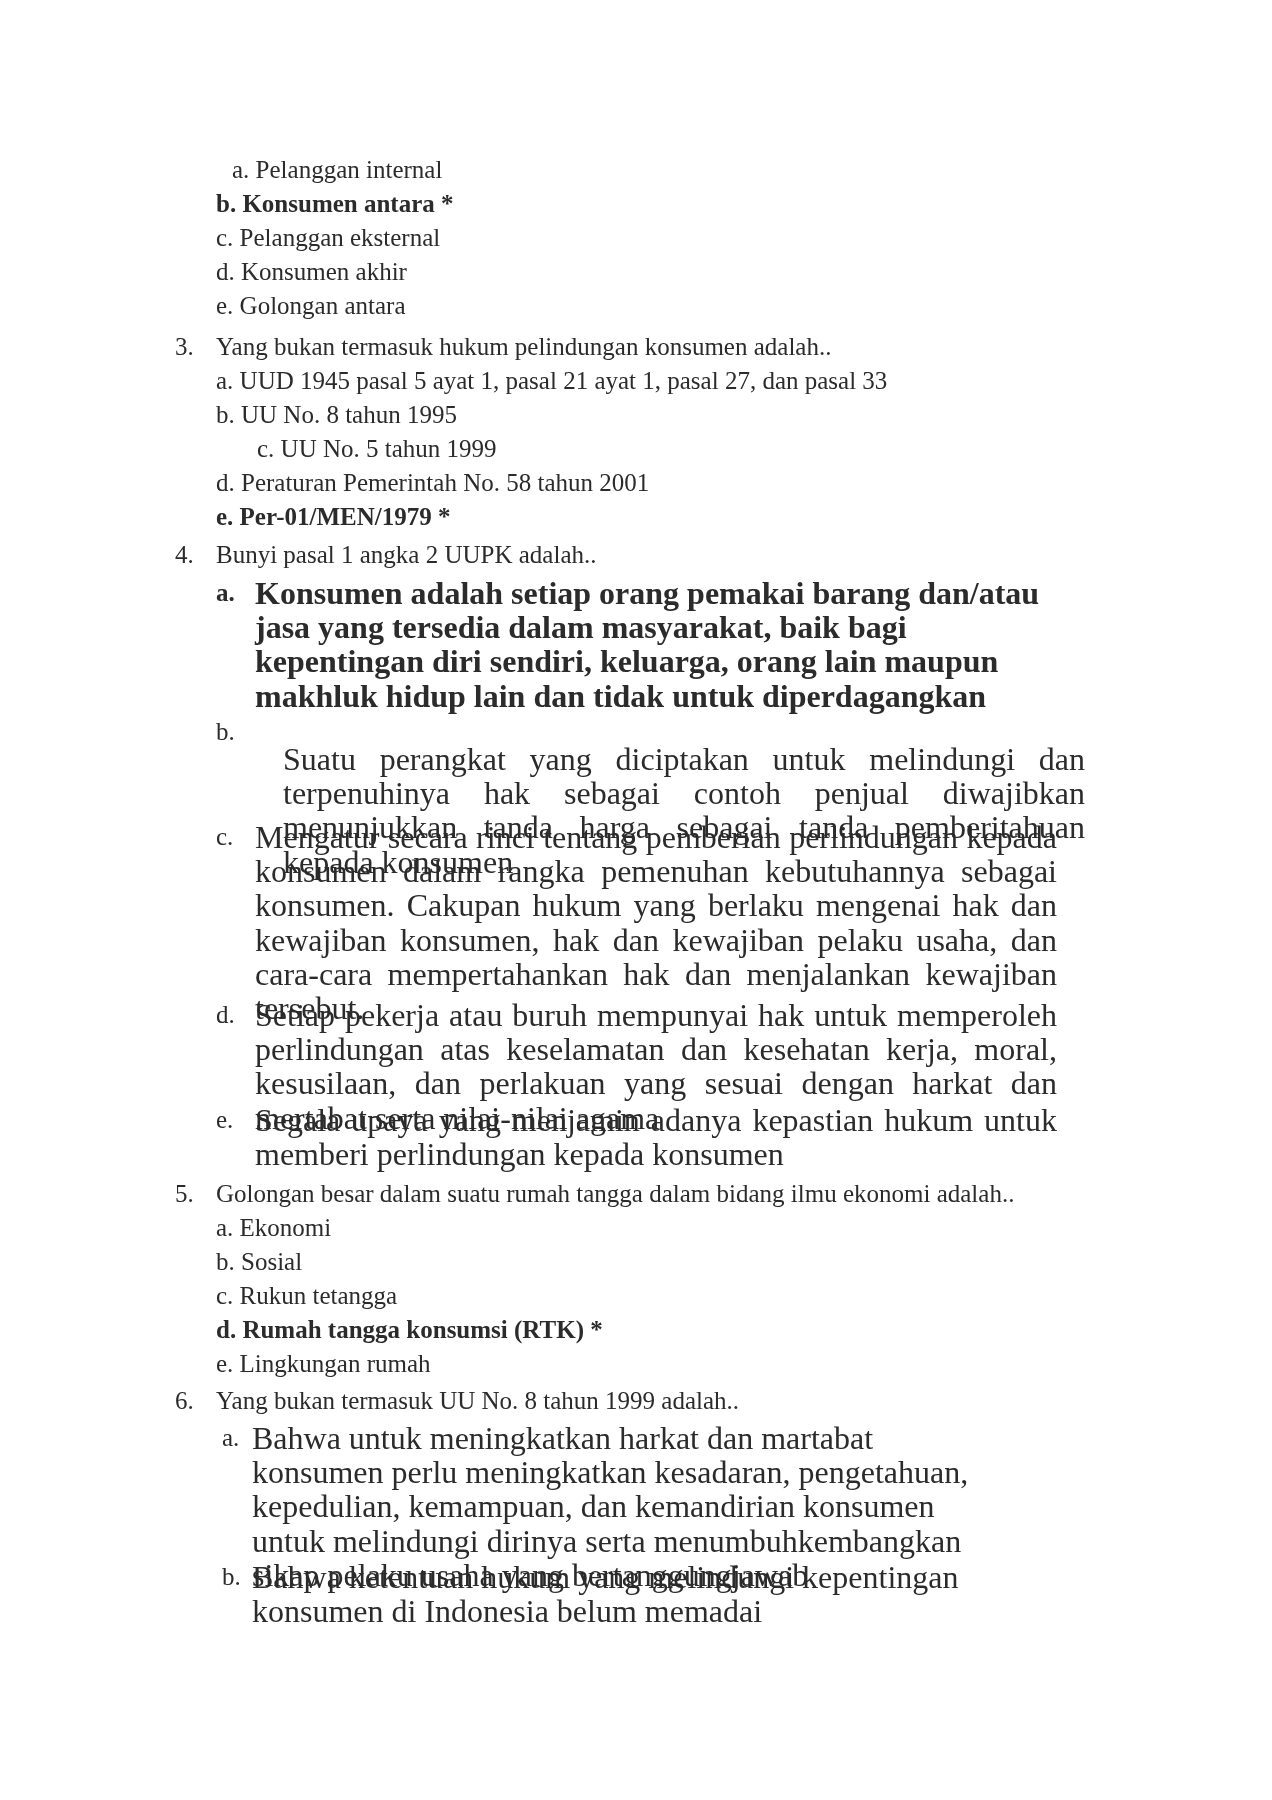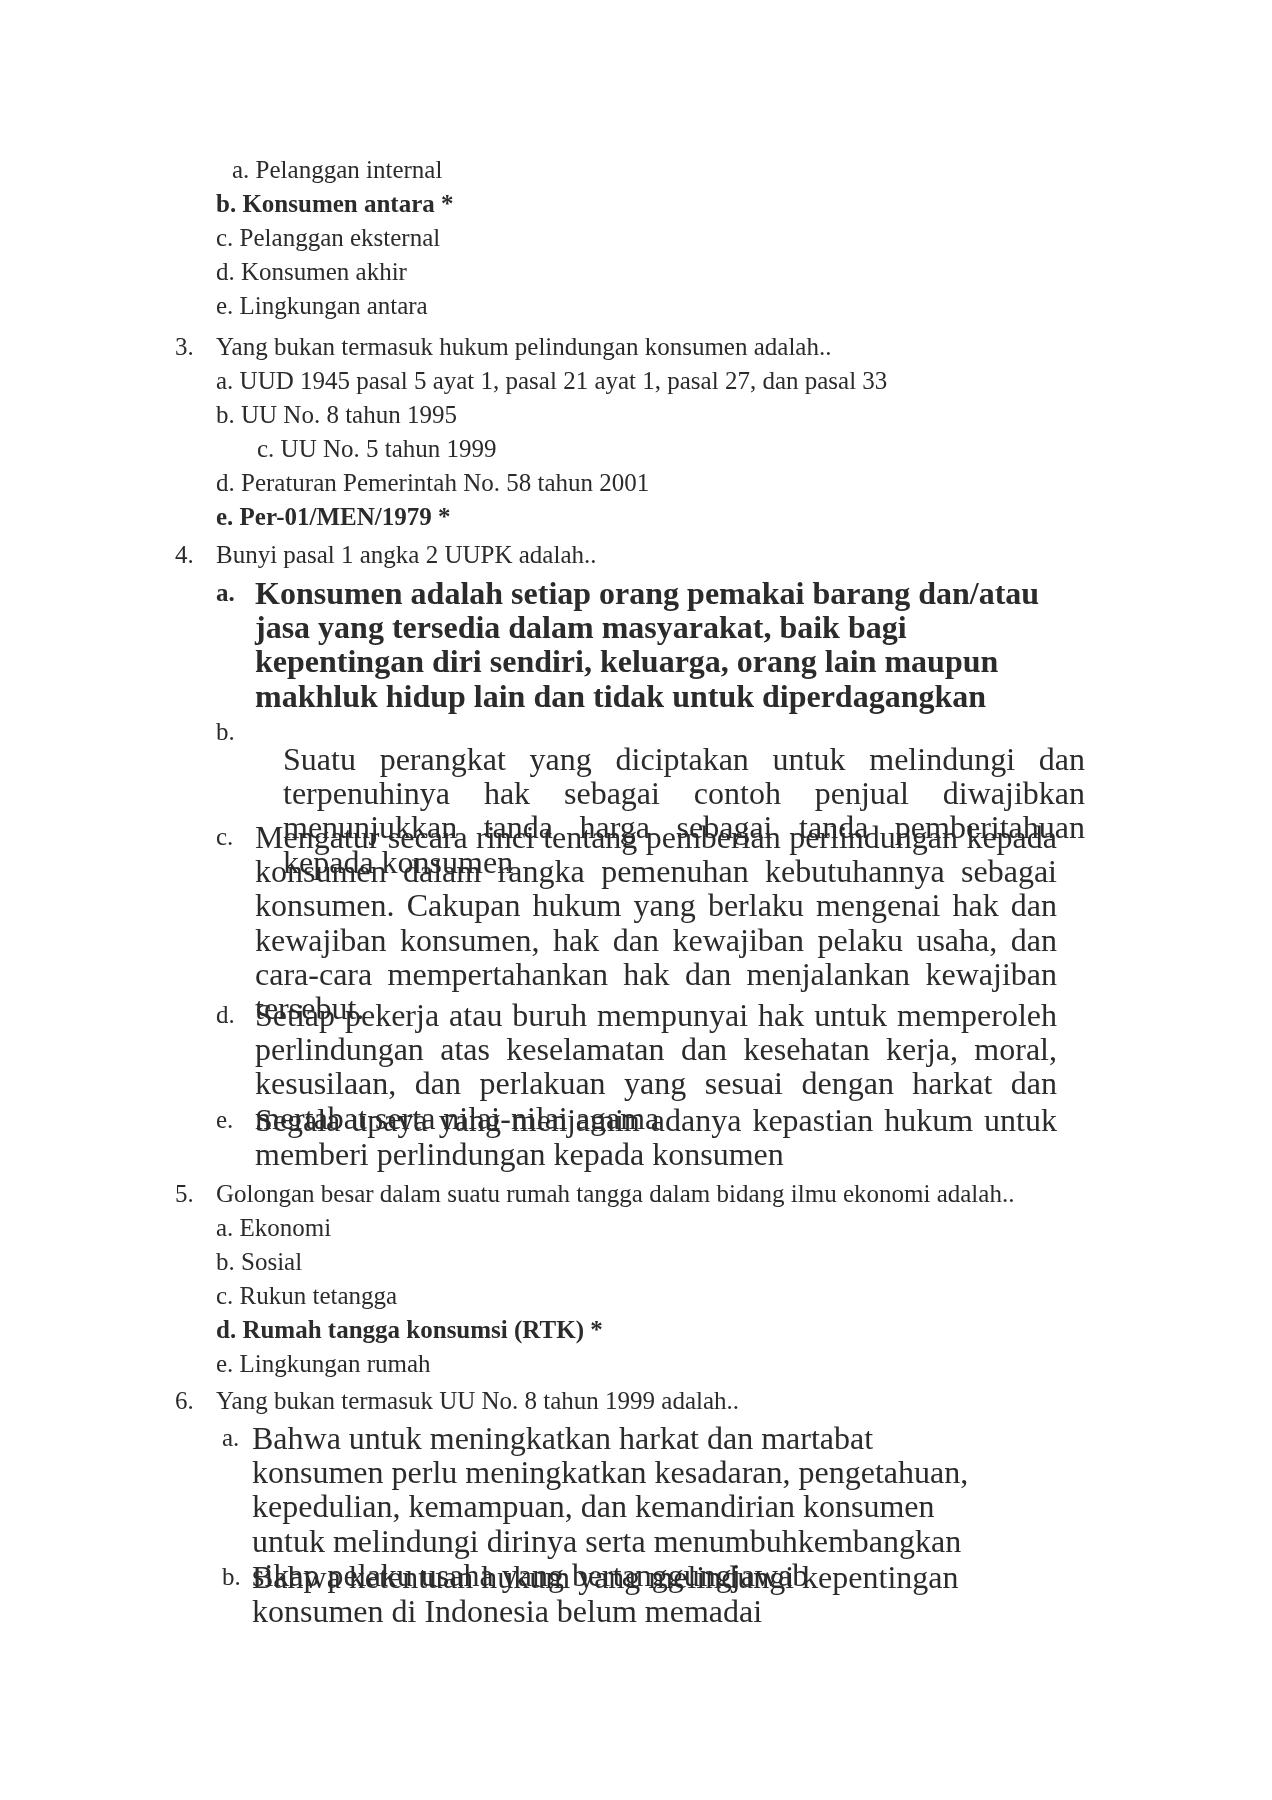--- a/index.html
+++ b/index.html
@@ -16,21 +16,21 @@
 </head>
 <body>
 
 <div class="page">
 
   <div>
     <div class="line" style="left:216px;top:153px;margin-left:16px;">a. Pelanggan internal</div>
     <div class="line b" style="left:216px;top:187px;">b. Konsumen antara *</div>
     <div class="line" style="left:216px;top:221px;">c. Pelanggan eksternal</div>
     <div class="line" style="left:216px;top:255px;">d. Konsumen akhir</div>
-    <div class="line" style="left:216px;top:289px;">e. Lingkungan antara</div>
+    <div class="line" style="left:216px;top:289px;">e. Golongan antara</div>
   </div>
 
   <div>
     <div class="num" style="left:175px;top:330px;">3.</div>
     <div class="line" style="left:216px;top:330px;">Yang bukan termasuk hukum pelindungan konsumen adalah..</div>
     <div class="line" style="left:216px;top:364px;">a. UUD 1945 pasal 5 ayat 1, pasal 21 ayat 1, pasal 27, dan pasal 33</div>
     <div class="line" style="left:216px;top:398px;">b. UU No. 8 tahun 1995</div>
     <div class="line" style="left:216px;top:432px;margin-left:41px;">c. UU No. 5 tahun 1999</div>
     <div class="line" style="left:216px;top:466px;">d. Peraturan Pemerintah No. 58 tahun 2001</div>
     <div class="line b" style="left:216px;top:500px;">e. Per-01/MEN/1979 *</div>

